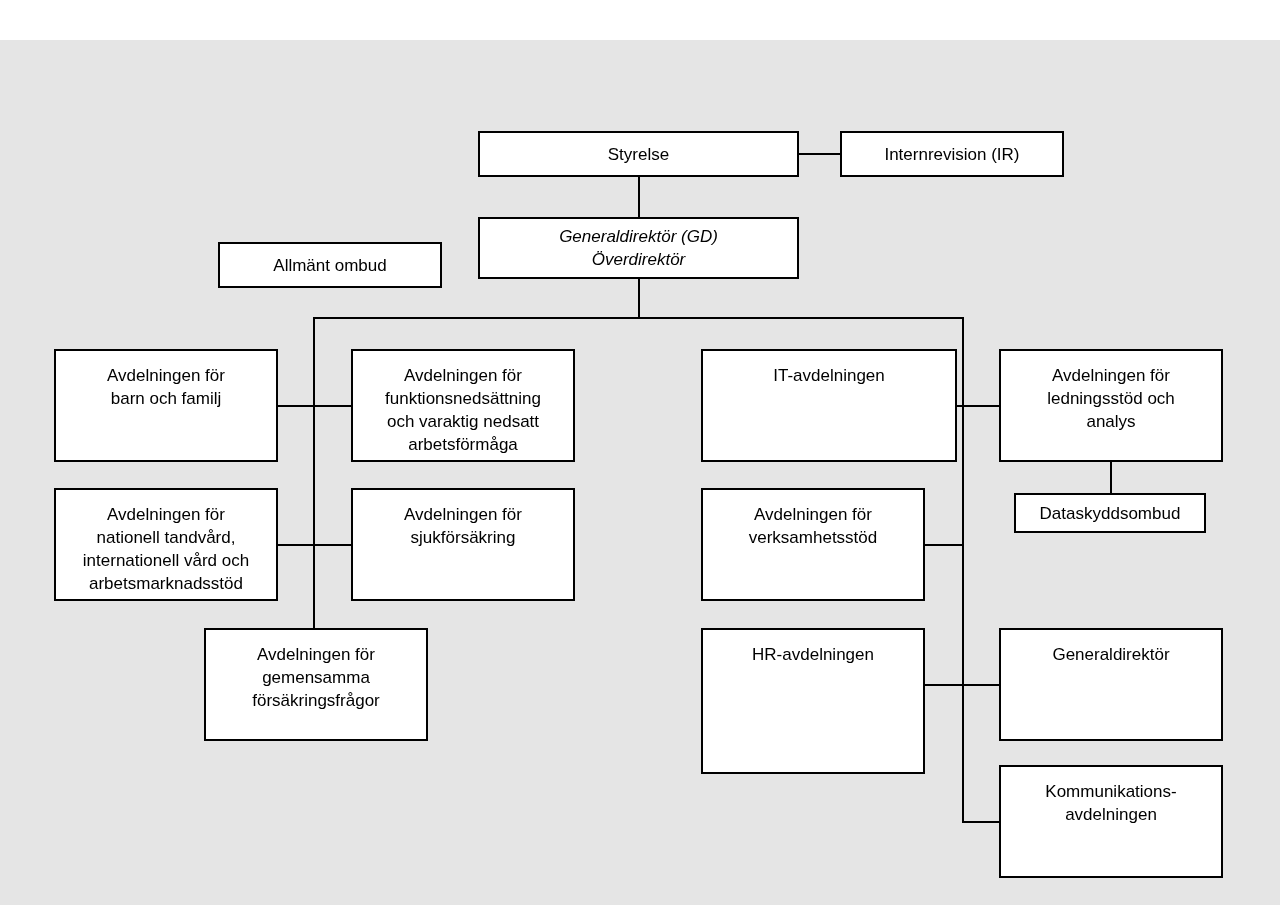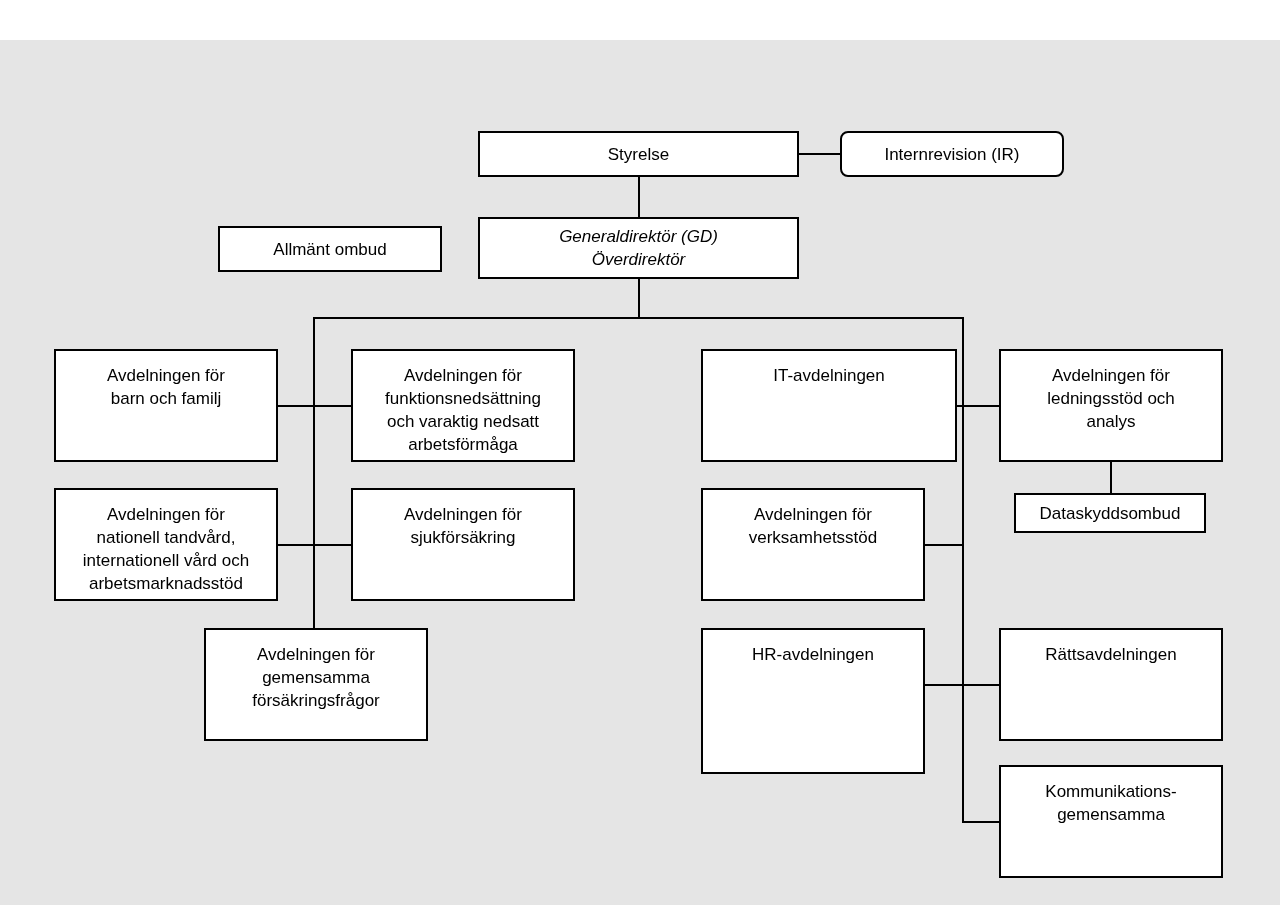--- a/index.html
+++ b/index.html
@@ -89,30 +89,30 @@
   <div class="connector h" style="left:925px; top:644px; width:76px;"></div>
 
   <div class="connector h" style="left:962px; top:781px; width:39px;"></div>
 
   <div class="connector v" style="left:1110px; top:421px; height:32px;"></div>
 
   <div class="node center-v" style="left:478px; top:91px; width:321px; height:46px;">
     <span class="node-label">Styrelse</span>
   </div>
 
-  <div class="node center-v" style="left:840px; top:91px; width:224px; height:46px;border-radius:8px;">
+  <div class="node center-v" style="left:840px; top:91px; width:224px; height:46px;">
     <span class="node-label">Internrevision (IR)</span>
   </div>
 
   <div class="node center-v" style="left:478px; top:177px; width:321px; height:62px;font-style:italic;">
     <span class="node-label">Generaldirektör (GD)
 Överdirektör</span>
   </div>
 
-  <div class="node center-v" style="left:218px; top:186px; width:224px; height:46px;">
+  <div class="node center-v" style="left:218px; top:202px; width:224px; height:46px;">
     <span class="node-label">Allmänt ombud</span>
   </div>
 
   <div class="node" style="left:54px; top:309px; width:224px; height:113px;">
     <span class="node-label">Avdelningen för
 barn och familj</span>
   </div>
 
   <div class="node" style="left:351px; top:309px; width:224px; height:113px;">
     <span class="node-label">Avdelningen för
@@ -156,21 +156,21 @@
     <span class="node-label">Avdelningen för
 gemensamma
 försäkringsfrågor</span>
   </div>
 
   <div class="node" style="left:701px; top:588px; width:224px; height:146px;">
     <span class="node-label">HR-avdelningen</span>
   </div>
 
   <div class="node" style="left:999px; top:588px; width:224px; height:113px;">
-    <span class="node-label">Rättsavdelningen</span>
+    <span class="node-label">Generaldirektör</span>
   </div>
 
   <div class="node" style="left:999px; top:725px; width:224px; height:113px;">
     <span class="node-label">Kommunikations-
-gemensamma</span>
+avdelningen</span>
   </div>
 
 </div>
 
 </body></html>

